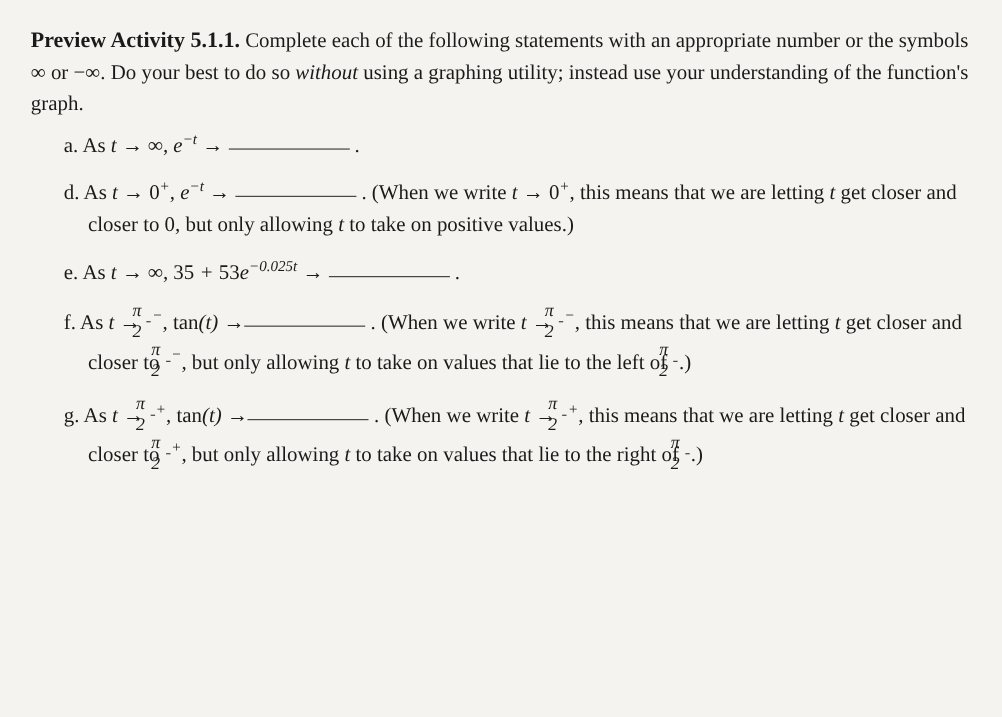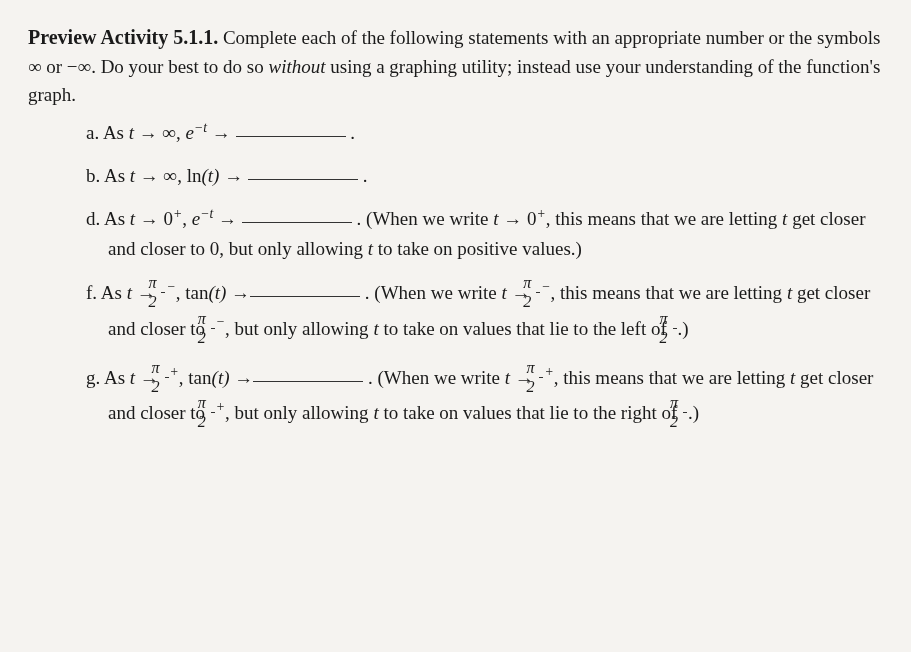--- a/index.html
+++ b/index.html
@@ -26,21 +26,20 @@
     }
     .italic {
       font-style: italic;
     }
     .items {
       padding-left: 30px;
     }
     .item {
       margin-bottom: 14px;
       line-height: 1.55;
-      margin-left: 28px;
     }
     .item-hang {
       padding-left: 22px;
       text-indent: -22px;
     }
     .math {
       font-family: Georgia, 'Times New Roman', serif;
       font-style: italic;
     }
     .mathup {
@@ -95,31 +94,31 @@
   </div>
 </div>
 
 <div class="items">
 
   <div class="item">
     <span>a.</span>
     <span>As </span><span class="math"><span class="math">t</span> → ∞</span><span>, </span><span class="math">e<sup>−t</sup></span><span> → </span><span class="blank"></span><span> .</span>
   </div>
 
-  <div class="item">
-    <span>b.</span>
-    <span>As </span><span class="math"><span class="math">t</span> → ∞</span><span>, </span><span class="math"><span class="mathup">ln</span>(t)</span><span> → </span><span class="blank"></span><span> .</span>
-  </div>
 
 
   <div class="item item-hang">
     <span>d.</span>
     <span>As </span><span class="math">t → <span class="mathup">0</span><sup>+</sup></span><span>, </span><span class="math">e<sup>−t</sup></span><span> → </span><span class="blank"></span><span> . </span><span>(When we write </span><span class="math">t → <span class="mathup">0</span><sup>+</sup></span><span>, this means that we are letting </span><span class="math">t</span><span> get closer and closer to </span><span class="math mathup">0</span><span>, but only allowing </span><span class="math">t</span><span> to take on positive values.)</span>
   </div>
 
+  <div class="item">
+    <span>e.</span>
+    <span>As </span><span class="math"><span class="math">t</span> → ∞</span><span>, </span><span class="math"><span class="mathup">35</span> + <span class="mathup">53</span>e<sup>−0.025t</sup></span><span> → </span><span class="blank"></span><span> .</span>
+  </div>
 
   <div class="item item-hang">
     <span>f.</span>
     <span>As </span><span class="math">t → <span class="frac"><span class="num">π</span><span class="den">2</span></span><span class="supscript">−</span></span><span>, </span><span class="math"><span class="mathup">tan</span>(t)</span><span> →</span><span class="blank"></span><span> . </span><span>(When we write </span><span class="math">t → <span class="frac"><span class="num">π</span><span class="den">2</span></span><span class="supscript">−</span></span><span>, this means that we are letting </span><span class="math">t</span><span> get closer and closer to </span><span class="math"><span class="frac"><span class="num">π</span><span class="den">2</span></span><span class="supscript">−</span></span><span>, but only allowing </span><span class="math">t</span><span> to take on values that lie to the left of </span><span class="math"><span class="frac"><span class="num">π</span><span class="den">2</span></span></span><span>.)</span>
   </div>
 
   <div class="item item-hang">
     <span>g.</span>
     <span>As </span><span class="math">t → <span class="frac"><span class="num">π</span><span class="den">2</span></span><span class="supscript">+</span></span><span>, </span><span class="math"><span class="mathup">tan</span>(t)</span><span> →</span><span class="blank"></span><span> . </span><span>(When we write </span><span class="math">t → <span class="frac"><span class="num">π</span><span class="den">2</span></span><span class="supscript">+</span></span><span>, this means that we are letting </span><span class="math">t</span><span> get closer and closer to </span><span class="math"><span class="frac"><span class="num">π</span><span class="den">2</span></span><span class="supscript">+</span></span><span>, but only allowing </span><span class="math">t</span><span> to take on values that lie to the right of </span><span class="math"><span class="frac"><span class="num">π</span><span class="den">2</span></span></span><span>.)</span>
   </div>

